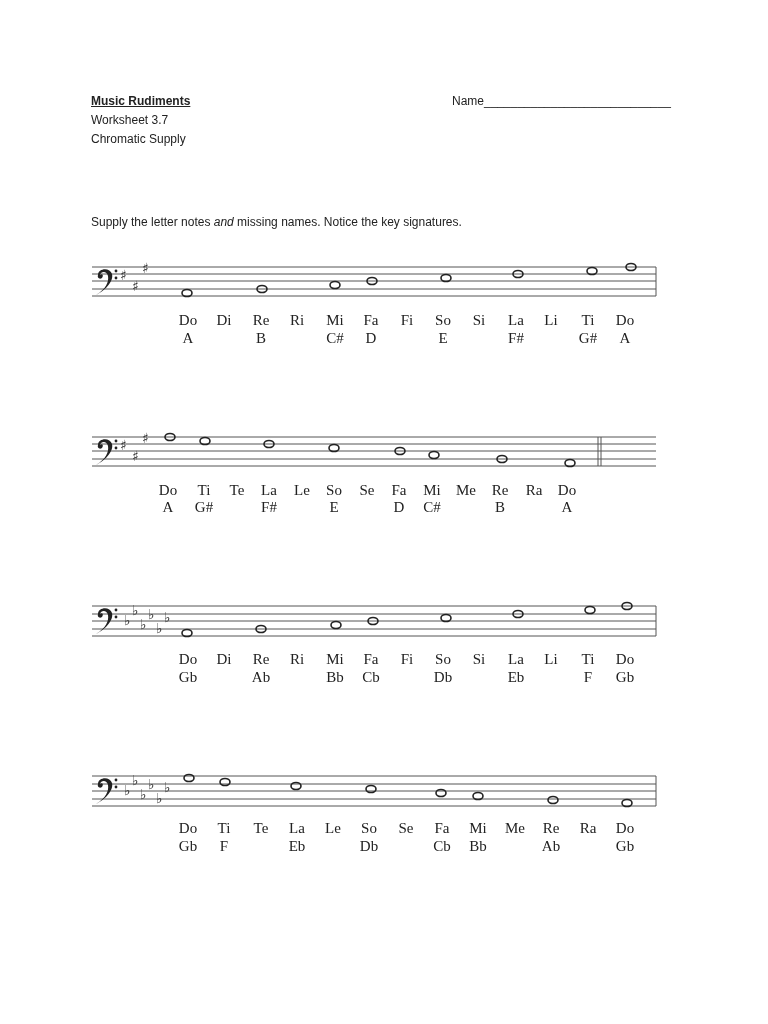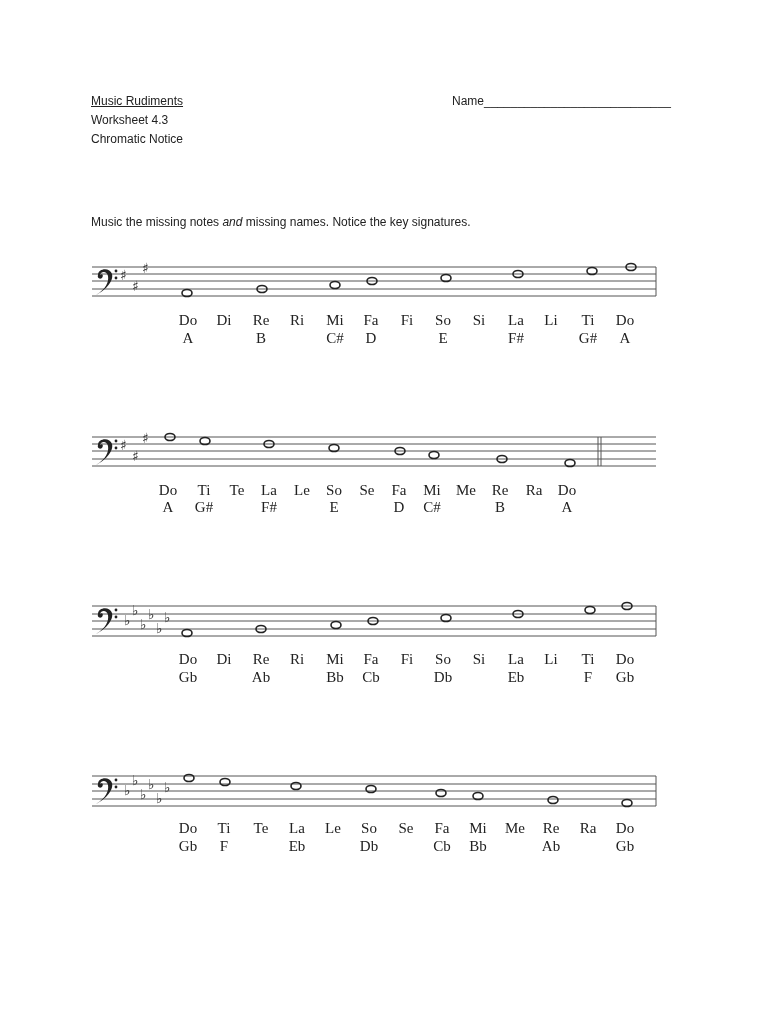--- a/index.html
+++ b/index.html
@@ -1,37 +1,37 @@
 <!DOCTYPE html>
 <html><head>
 <meta charset="utf-8">
 <style>
   html, body { margin:0; padding:0; }
   body { width:768px; height:1024px; background:#ffffff; position:relative; overflow:hidden;
          font-family:"Liberation Sans", sans-serif; color:#222; }
   .hdr { position:absolute; font-family:"Liberation Sans", sans-serif; font-size:12px; color:#222; }
-  #title { left:91px; top:94px; font-weight:normal; text-decoration:underline; }
+  #title { left:91px; top:94px; font-weight:bold; text-decoration:underline; }
   #ws { left:91px; top:113px; }
   #cs { left:91px; top:132px; }
   #name { left:452px; top:94px; }
   #instr { position:absolute; left:91px; top:215px; font-size:12px; }
   .staff-wrap { position:absolute; left:90px; width:590px; height:120px; }
   .staff-wrap svg { position:absolute; left:0; top:0; }
   .lbl { position:absolute; font-family:"Liberation Serif", serif; font-size:15px; color:#222;
          transform:translateX(-50%); white-space:nowrap; }
 </style>
 </head>
 <body>
 
 <div class="hdr" id="title">Music Rudiments</div>
-<div class="hdr" id="ws">Worksheet 4.3</div>
-<div class="hdr" id="cs">Chromatic Notice</div>
+<div class="hdr" id="ws">Worksheet 3.7</div>
+<div class="hdr" id="cs">Chromatic Supply</div>
 <div class="hdr" id="name">Name____________________________</div>
 
-<div id="instr"><span>Music the missing notes </span><em>and</em><span> missing names. Notice the key signatures.</span></div>
+<div id="instr"><span>Supply the letter notes </span><em>and</em><span> missing names. Notice the key signatures.</span></div>
 
 <div class="staff-wrap" style="top:255px;">
   <svg width="590" height="50" viewBox="0 0 590 50">
     <g stroke="#555" stroke-width="1">
       <line x1="2" y1="12" x2="566" y2="12"></line>
         <line x1="2" y1="19" x2="566" y2="19"></line>
       <line x1="2" y1="26" x2="566" y2="26"></line>
         <line x1="2" y1="34" x2="566" y2="34"></line>
       <line x1="2" y1="41" x2="566" y2="41"></line>
         <line x1="566" y1="12" x2="566" y2="41"></line>

